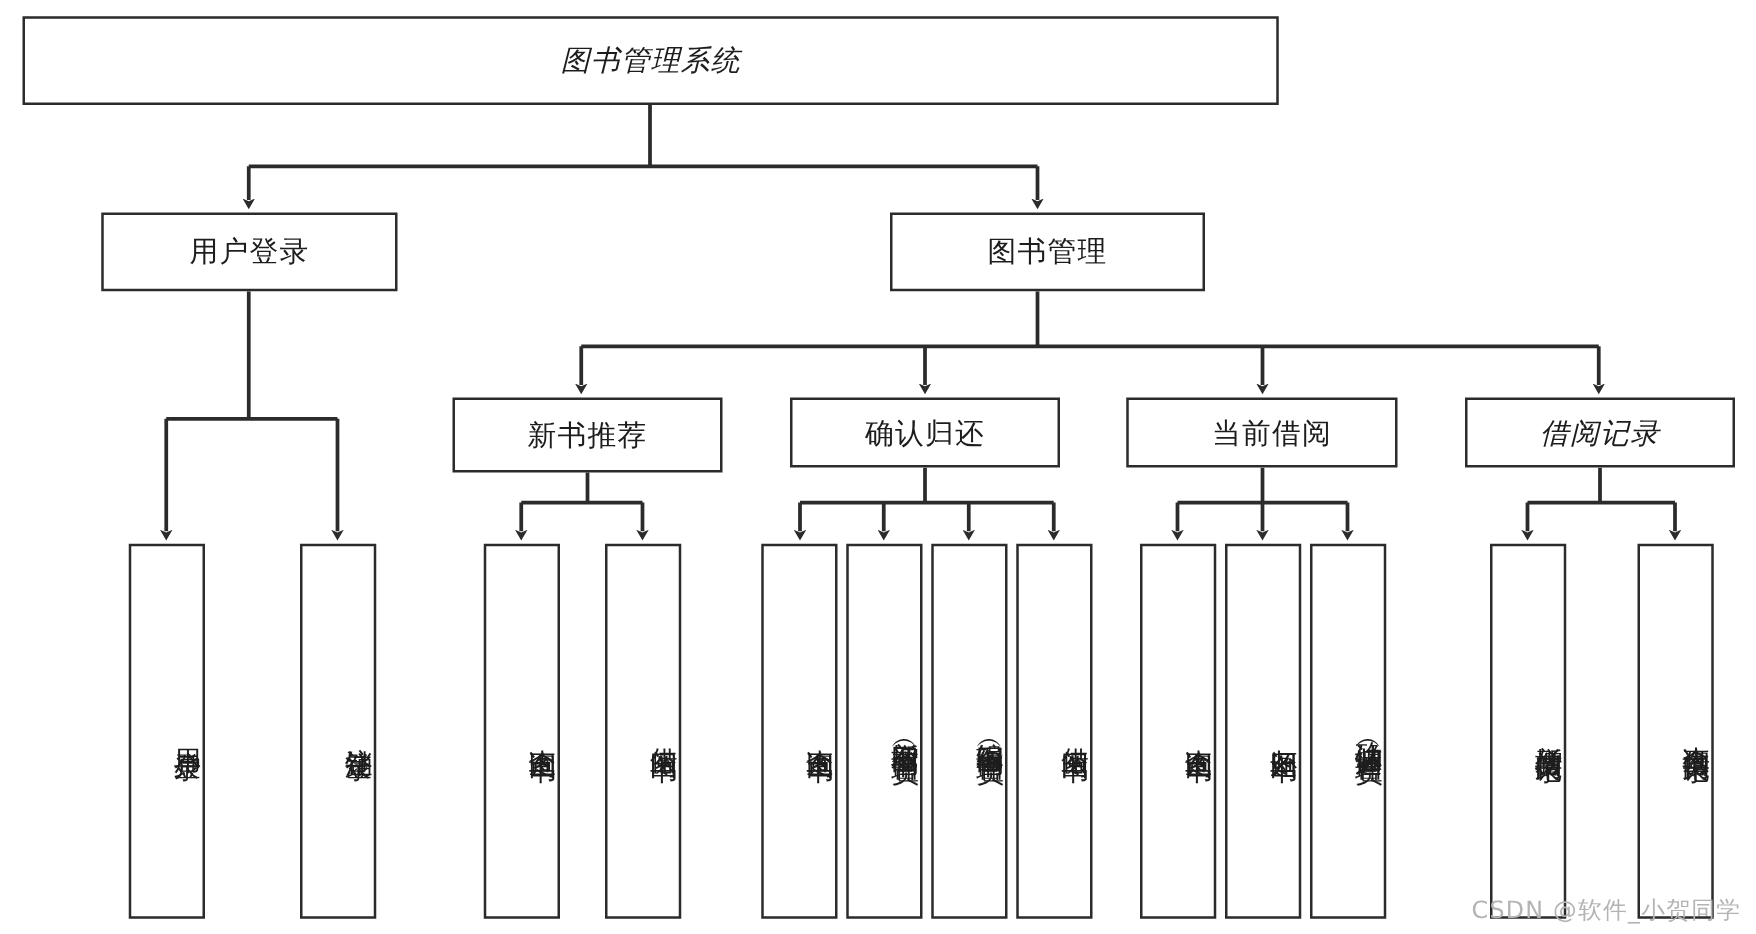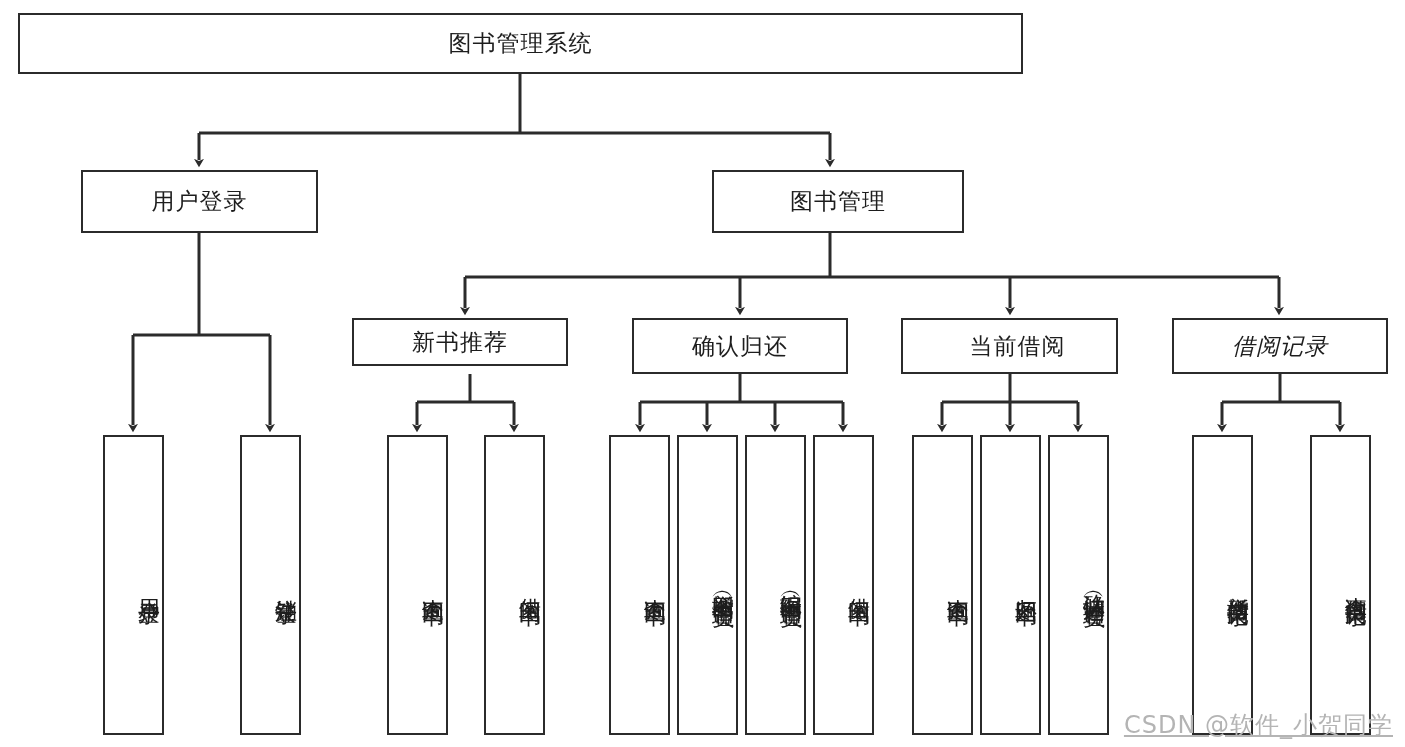--- a/index.html
+++ b/index.html
@@ -57,26 +57,25 @@
     display: block;
     white-space: pre-line;
   }
   .node.vertical .label {
     text-align: left;
   }
   #watermark {
     position: absolute;
     right: 12px;
     bottom: 6px;
-    font-size: 24px;
+    font-size: 19px;
     color: #b4b4b4;
     letter-spacing: 1px;
     z-index: 5;
     white-space: nowrap;
-    text-decoration: underline;
   }
 </style>
 </head>
 <body>
 
 <div id="diagram">
 
   <svg id="edges" viewBox="0 0 1405 747" width="1405" height="747" xmlns="http://www.w3.org/2000/svg">
     <defs>
       <marker id="arrow" markerWidth="9" markerHeight="10" refX="1.2" refY="5" orient="auto" markerUnits="userSpaceOnUse">
@@ -120,32 +119,32 @@
       <path d="M1010,402 L1010,425" marker-end="url(#arrow)"></path>
       <path d="M1078,402 L1078,425" marker-end="url(#arrow)"></path>
 
       <path d="M1280,374 L1280,402"></path>
       <path d="M1222,402 L1340,402"></path>
       <path d="M1222,402 L1222,425" marker-end="url(#arrow)"></path>
       <path d="M1340,402 L1340,425" marker-end="url(#arrow)"></path>
     </g>
   </svg>
 
-  <div class="node horizontal" style="left:18px; top:13px; width:1005px; height:61px;">
+  <div class="node horizontal" style="left:18px; top:13px; width:1005px; height:71px;font-style:italic;">
     <span class="label">图书管理系统</span>
   </div>
 
   <div class="node horizontal" style="left:81px; top:170px; width:237px; height:63px;">
     <span class="label">用户登录</span>
   </div>
   <div class="node horizontal" style="left:712px; top:170px; width:252px; height:63px;">
     <span class="label">图书管理</span>
   </div>
 
-  <div class="node horizontal" style="left:352px; top:318px; width:216px; height:48px;">
+  <div class="node horizontal" style="left:362px; top:318px; width:216px; height:60px;">
     <span class="label">新书推荐</span>
   </div>
   <div class="node horizontal" style="left:632px; top:318px; width:216px; height:56px;">
     <span class="label">确认归还</span>
   </div>
   <div class="node horizontal" style="left:901px; top:318px; width:217px; height:56px;padding-left:16px;">
     <span class="label">当前借阅</span>
   </div>
   <div class="node horizontal" style="left:1172px; top:318px; width:216px; height:56px;font-style:italic;">
     <span class="label">借阅记录</span>

